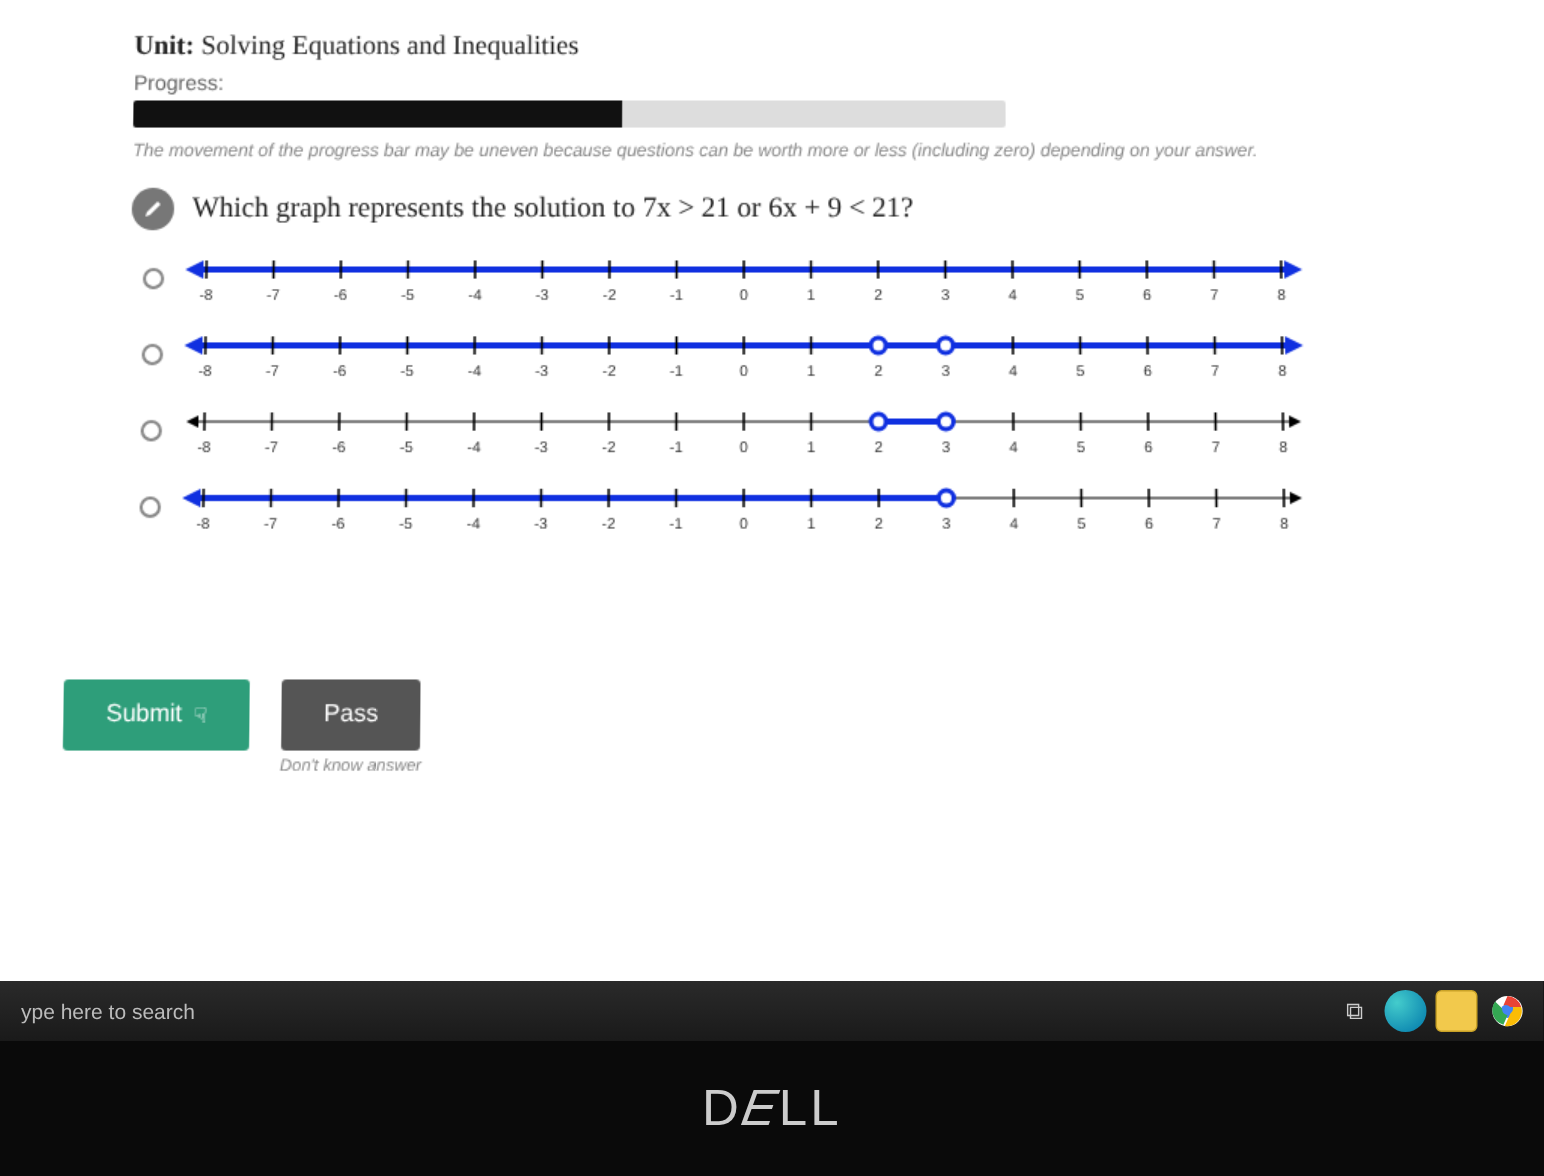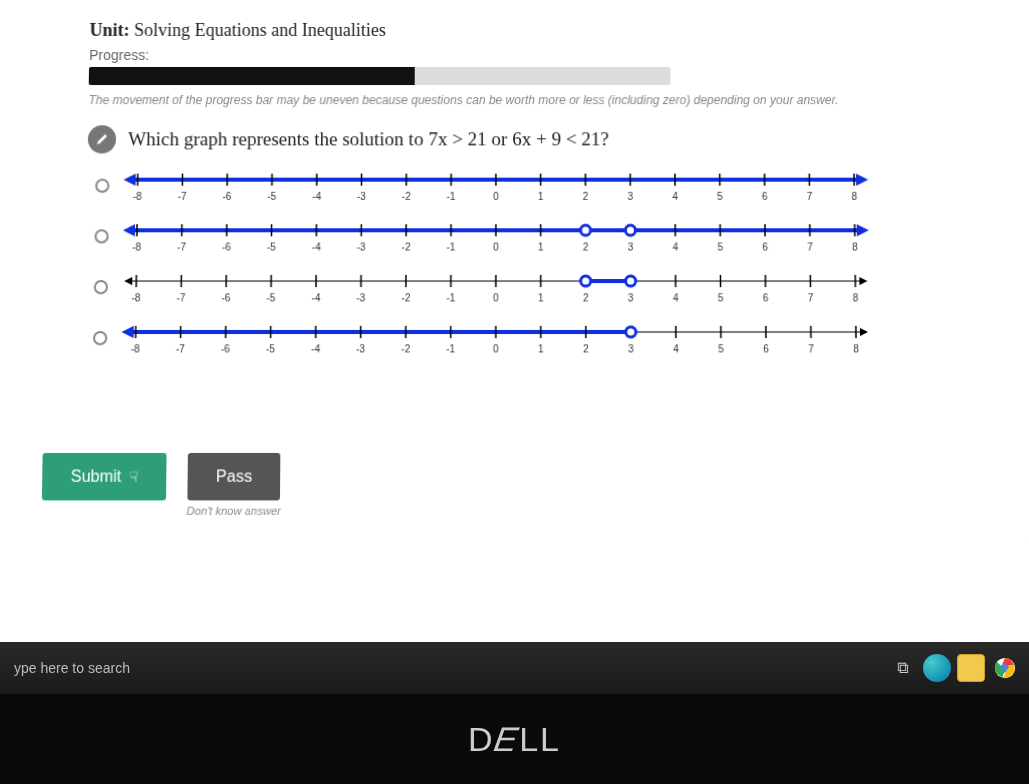--- a/index.html
+++ b/index.html
@@ -43,21 +43,21 @@
   .btn {
     padding: 14px 28px; border: none; border-radius: 3px; color: #fff; font-size: 16px; font-family: Arial, sans-serif;
     cursor: pointer; display: flex; align-items: center; gap: 8px;
   }
   .btn-submit { background: #2e9e7a; }
   .btn-pass { background: #555; }
   .pass-wrap { display: flex; flex-direction: column; align-items: center; gap: 4px;}
   .dont-know { font-size: 11px; color: #888; font-style: italic; font-family: Arial, sans-serif; }
   .cursor-icon { font-size: 14px; }
   .taskbar {
-    position: absolute; bottom: 90px; left: 0; right: 0; height: 52px;
+    position: absolute; bottom: 90px; left: 0; right: 0; height: 40px;
     background: linear-gradient(#2a2a2a,#1a1a1a); display: flex; align-items: center; padding: 0 10px; gap: 6px;
   }
   .search-text { color: #bbb; font-size: 14px; font-family: Arial, sans-serif; margin-right: auto; padding-left: 4px;}
   .tb-icon { width: 28px; height: 28px; border-radius: 4px; display:flex; align-items:center; justify-content:center; font-size:16px;}
   .laptop-bottom {
     position:absolute; bottom:0; left:0; right:0; height:90px; background:#0a0a0a;
     display:flex; align-items:center; justify-content:center;
   }
   .dell { color:#ccc; font-family: Arial, sans-serif; font-size:34px; letter-spacing:2px; font-weight:300;}
   .dell .slash { display:inline-block; transform: skewX(-20deg); }

